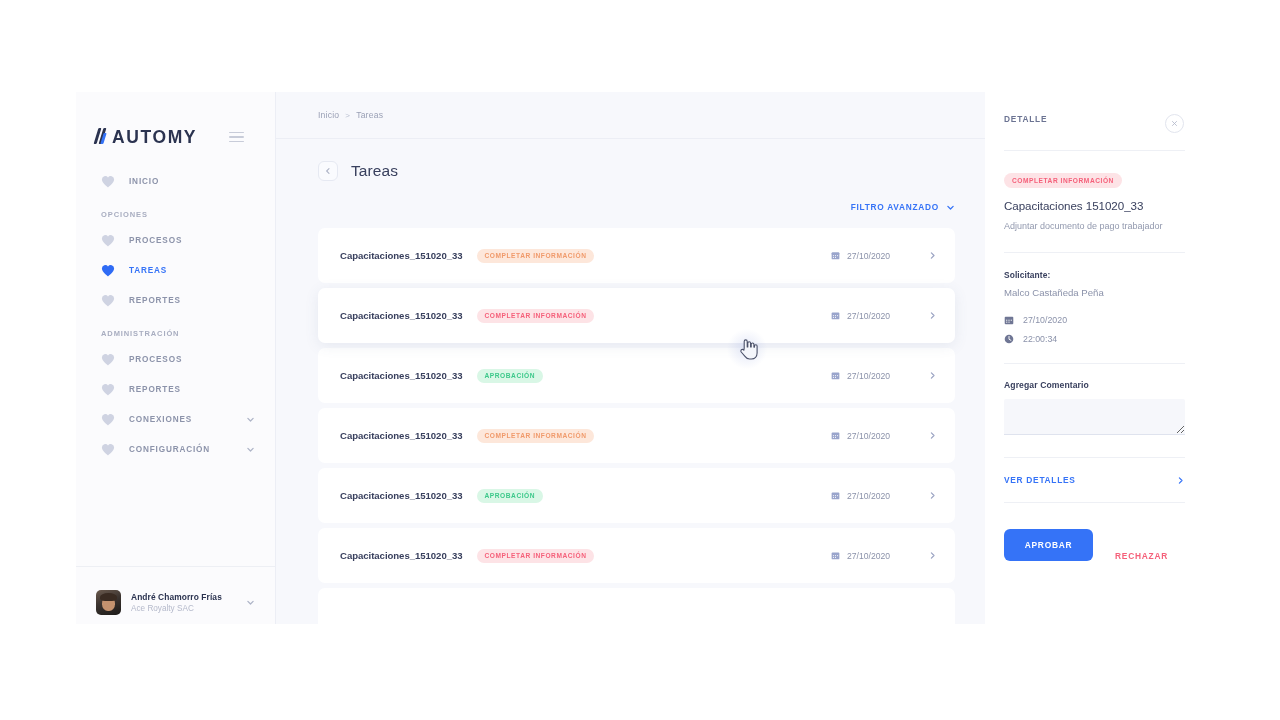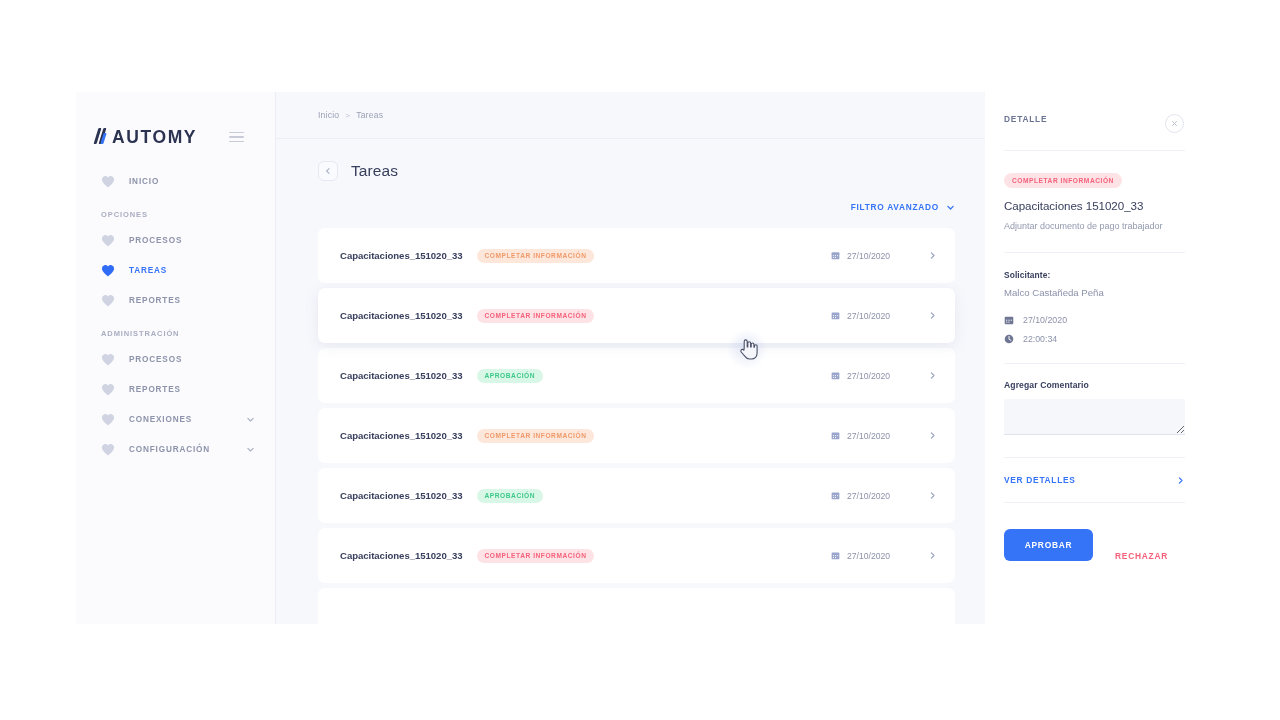--- a/index.html
+++ b/index.html
@@ -430,20 +430,35 @@
         <span class="nav-label">CONFIGURACIÓN</span>
         <span class="chev">
           <svg viewBox="0 0 12 12" fill="none" stroke="currentColor" stroke-width="1.7" stroke-linecap="round" stroke-linejoin="round">
               <polyline points="2.5,4.5 6,8 9.5,4.5"></polyline>
             </svg>
         </span>
       </div>
 
     </div>
 
+    <div class="user-block">
+      <div class="avatar">
+        <div class="face"></div>
+          <div class="hair"></div>
+      </div>
+      <div class="user-text">
+        <div class="user-name">André Chamorro Frías</div>
+        <div class="user-org">Ace Royalty SAC</div>
+      </div>
+      <span class="user-chev">
+        <svg viewBox="0 0 12 12" fill="none" stroke="currentColor" stroke-width="1.7" stroke-linecap="round" stroke-linejoin="round">
+            <polyline points="2.5,4.5 6,8 9.5,4.5"></polyline>
+          </svg>
+      </span>
+    </div>
   </div>
 
   <div class="main">
 
     <div class="breadcrumb">
       <span class="crumb">Inicio</span>
       <span class="sep">&gt;</span>
       <span class="crumb">Tareas</span>
     </div>
 

